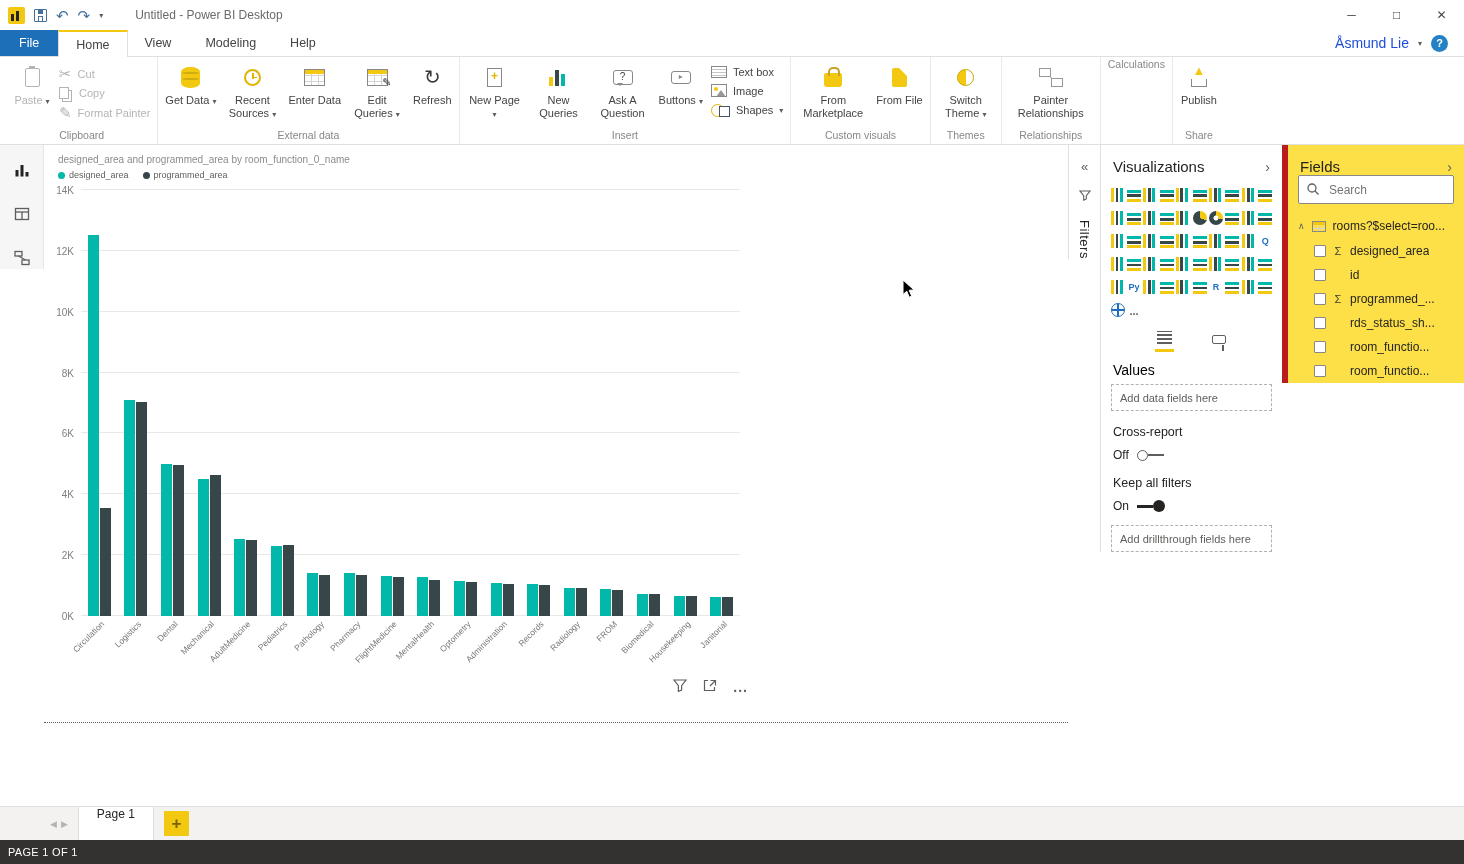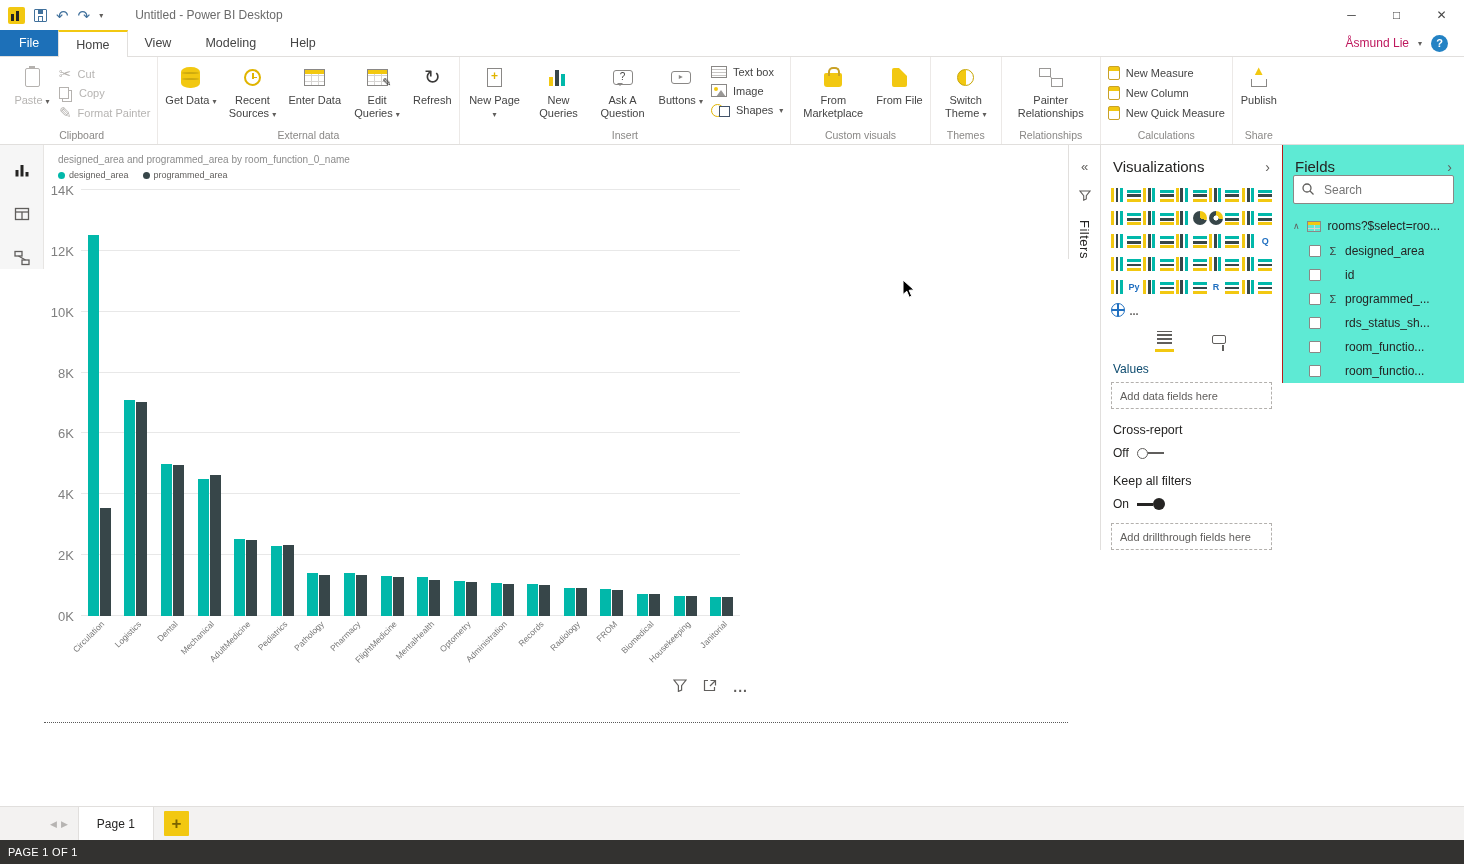--- a/index.html
+++ b/index.html
@@ -22,21 +22,21 @@
 .win-title{margin-left:32px;color:#6a6a6a;font-size:12px}
 .win-controls{margin-left:auto;display:flex}
 .win-btn{width:45px;height:30px;display:flex;align-items:center;justify-content:center;color:#444;font-size:12px}
 
 
 .tab-row{height:27px;display:flex;align-items:stretch;border-bottom:1px solid #e1dfdd;background:#fff}
 .file-tab{background:var(--blue);color:#fff;padding:0 19px;display:flex;align-items:center;font-size:12.5px}
 .rtab{padding:0 17px;display:flex;align-items:center;font-size:12.5px;color:#444}
 .rtab.active{border-top:2px solid var(--accent);border-left:1px solid #e1dfdd;border-right:1px solid #e1dfdd;margin-bottom:-1px;background:#fff}
 .tab-right{margin-left:auto;display:flex;align-items:center;gap:9px;padding-right:16px}
-.user-name{font-size:12px;color:#be185d}
+.user-name{font-size:14px;color:#1d4ed8}
 .tab-right .caret{font-size:8px;color:#605e5c}
 .help-badge{width:17px;height:17px;border-radius:50%;background:#2382c4;color:#fff;font-size:11px;font-weight:bold;display:flex;align-items:center;justify-content:center}
 
 
 .ribbon{height:88px;display:flex;background:#fff;border-bottom:1px solid #e1dfdd;padding-left:6px}
 .rgroup{display:flex;flex-direction:column;border-right:1px solid #ece9e7;padding:0 3px}
 .gbody{display:flex;flex:1;align-items:stretch;padding-top:3px}
 .glabel{text-align:center;font-size:10.5px;color:#8a8886;padding:1px 4px 3px;white-space:nowrap}
 .rbtn{display:flex;flex-direction:column;align-items:center;justify-content:flex-start;gap:4px;padding:4px 4px 0;font-size:11px;color:#444;line-height:1.15;text-align:center;min-width:46px;max-width:64px}
 .rbtn .iconbox{height:26px;display:flex;align-items:center;justify-content:center}
@@ -97,21 +97,21 @@
 .left-rail{width:44px;background:#f6f6f6;border-right:1px solid #e7e5e3;display:flex;flex-direction:column;align-items:center;gap:22px;padding-top:14px}
 .rail-ic{width:22px;height:22px;display:flex;align-items:center;justify-content:center}
 
 .canvas{flex:1;position:relative;background:#fff}
 .visual{position:absolute;left:6px;top:5px;width:698px;height:524px;background:#fff}
 .vtitle{position:absolute;left:8px;top:4px;font-size:10px;color:#8c8c8c;white-space:nowrap}
 .legend{position:absolute;left:8px;top:20px;display:flex;gap:14px;align-items:center}
 .leg-item{display:flex;align-items:center;gap:4px;font-size:9px;color:#605e5c}
 .leg-item .dot{width:7px;height:7px;border-radius:50%}
 .y-axis{position:absolute;left:0;top:40px;bottom:58px;width:27px}
-.ytick{position:absolute;right:3px;transform:translateY(50%);font-size:13px;color:#808080}
+.ytick{position:absolute;right:3px;transform:translateY(50%);font-size:10px;color:#808080}
 .plot{position:absolute;left:31px;right:8px;top:40px;bottom:58px}
 .plot-grid{position:absolute;inset:0}
 .gridline{position:absolute;left:0;right:0;height:1px;background:#e8e8e8}
 .plot-bars{position:absolute;inset:0;display:flex;justify-content:space-around;align-items:flex-end}
 .bar-group{width:24px;height:100%;display:flex;align-items:flex-end;justify-content:center;gap:1px;position:relative}
 .bar{width:11px}
 .xlabel{position:absolute;top:calc(100% + 3px);right:50%;transform:rotate(-45deg);transform-origin:100% 0;font-size:8.5px;color:#777;white-space:nowrap}
 .visual-footer{position:absolute;left:6px;top:534px;width:698px;display:flex;justify-content:flex-end;align-items:center;gap:16px;color:#605e5c}
 .vf-more{font-size:14px;font-weight:bold;letter-spacing:1px;line-height:6px}
 .page-divider{position:absolute;left:0;right:0;top:577px;border-top:1px dotted #5a5a5a}
@@ -131,49 +131,49 @@
 .vicon.pie{background:conic-gradient(var(--accent) 0 110deg,var(--slate) 110deg 360deg);border-radius:50%}
 .vicon.donut{background:radial-gradient(circle,#fff 0 2.5px,transparent 2.6px),conic-gradient(var(--accent) 0 100deg,var(--slate) 100deg 360deg);border-radius:50%}
 .vicon.globe{background:linear-gradient(90deg,transparent 45%,#1f6fc0 45% 55%,transparent 55%),linear-gradient(0deg,transparent 45%,#1f6fc0 45% 55%,transparent 55%);border:1.5px solid #1f6fc0;border-radius:50%}
 .vicon.more{background:none;display:flex;align-items:flex-end;justify-content:center;color:#605e5c;font-weight:bold;font-size:11px}
 .vtabs{display:flex;justify-content:center;gap:36px;padding-top:8px}
 .vtab{padding:2px 2px 5px;display:flex;align-items:center}
 .vtab.active{border-bottom:3px solid var(--accent)}
 .fields-tab-ic{width:15px;height:13px;background:repeating-linear-gradient(0deg,#605e5c 0 2px,transparent 2px 4px)}
 .roller{width:14px;height:9px;border:1.5px solid #605e5c;border-radius:2px;position:relative}
 .roller::after{content:"";position:absolute;right:1px;top:9px;width:2px;height:6px;background:#605e5c}
-.sec-label{padding:10px 12px 4px;font-size:12px;color:#0c4a6e}
+.sec-label{padding:10px 12px 4px;font-size:14px;color:#000000}
 .dashed-box{margin:2px 10px 0;height:27px;border:1px dashed #b3b0ad;display:flex;align-items:center;padding-left:8px;font-size:11px;color:#605e5c;background:#fff}
 .drill-title{padding:22px 12px 0;font-size:15px;color:#252423}
 .drill-label{padding:14px 12px 0;font-size:12.5px;color:#252423}
 .toggle-row{display:flex;align-items:center;gap:8px;padding:9px 12px 0;font-size:12px;color:#252423}
 .tgl{display:inline-flex;align-items:center}
 .tgl .knob-o{width:11px;height:11px;border:1.5px solid #605e5c;border-radius:50%}
 .tgl .track{width:16px;height:2px;background:#605e5c}
 .tgl .track-on{width:16px;height:3px;background:#252423}
 .tgl .knob-f{width:12px;height:12px;background:#252423;border-radius:50%}
 
 
-.fields-pane{width:182px;border-left:1px solid #b91c1c;background:#5eead4}
+.fields-pane{width:182px;border-left:6px solid #b91c1c;background:#fde047}
 .search-wrap{margin:0 10px 6px;position:relative}
 .search-wrap input{width:100%;height:29px;border:1px solid #8a8886;border-radius:2px;padding:0 8px 0 30px;font-size:12px;font-family:inherit;color:#252423;outline:none}
 .search-ic{position:absolute;left:8px;top:7px}
 .table-row{display:flex;align-items:center;gap:7px;padding:9px 6px 6px 10px;font-size:12px;color:#252423}
 .chev-up{font-size:9px;color:#605e5c}
 .tbl-ico{width:14px;height:11px;border:1px solid #8a8886;background:linear-gradient(var(--accent) 0 3px,transparent 3px),linear-gradient(90deg,transparent 0 6px,#d6d4d2 6px 7px,transparent 7px),linear-gradient(transparent 0 6px,#d6d4d2 6px 7px,transparent 7px)}
 .fields-list{padding-left:26px}
 .field-row{display:flex;align-items:center;gap:6px;height:24px;font-size:12px;color:#252423}
 .cb{width:12px;height:12px;border:1px solid #8a8886;border-radius:1px;background:#fff;flex:none}
 .sigma{width:12px;text-align:center;font-size:11px;color:#3b3a39;flex:none}
 .fname{white-space:nowrap;overflow:hidden}
 
 
 .page-bar{height:34px;background:#f3f2f1;border-top:1px solid #e1dfdd;display:flex;align-items:stretch}
 .pg-arrows{display:flex;align-items:center;gap:4px;padding:0 10px 0 50px;color:#b6b4b2;font-size:9px}
-.page-tab{background:#fff;border-right:1px solid #e1dfdd;border-left:1px solid #e1dfdd;display:flex;align-items:center;padding:0 18px;font-size:12px;color:#252423}
+.page-tab{background:#fff;border-right:1px solid #e1dfdd;border-left:1px solid #e1dfdd;display:flex;padding:0 18px;font-size:12px;color:#252423}
 .new-page-btn{width:25px;height:25px;margin:4px 0 0 10px;background:var(--accent);color:#7a6200;font-size:17px;font-weight:bold;display:flex;align-items:center;justify-content:center;border-radius:1px}
 .status-bar{height:24px;background:#333230;color:#fff;display:flex;align-items:center;padding-left:8px;font-size:11px;letter-spacing:.3px}
 
 .cursor{position:absolute;left:902px;top:279px;z-index:99;pointer-events:none}
 </style>
 </head>
 <body>
 
 <div class="app">
 
@@ -357,36 +357,20 @@
           <span class="iconbox">
               <span class="ic-rel"></span>
             </span>
           <span>Painter Relationships</span>
         </div>
       </div>
       <div class="glabel">Relationships</div>
     </div>
 
     <div class="rgroup">
-      <div class="gbody">
-        <div class="rcol">
-          <div class="rbtn-sm">
-              <span class="ic-calc"></span>
-              <span>New Measure</span>
-            </div>
-          <div class="rbtn-sm">
-              <span class="ic-calc"></span>
-              <span>New Column</span>
-            </div>
-          <div class="rbtn-sm">
-              <span class="ic-calc"></span>
-              <span>New Quick Measure</span>
-            </div>
-        </div>
-      </div>
       <div class="glabel">Calculations</div>
     </div>
 
     <div class="rgroup" style="border-right:none">
       <div class="gbody">
         <div class="rbtn">
           <span class="iconbox">
               <span class="ic-publish"></span>
             </span>
           <span>Publish</span>

